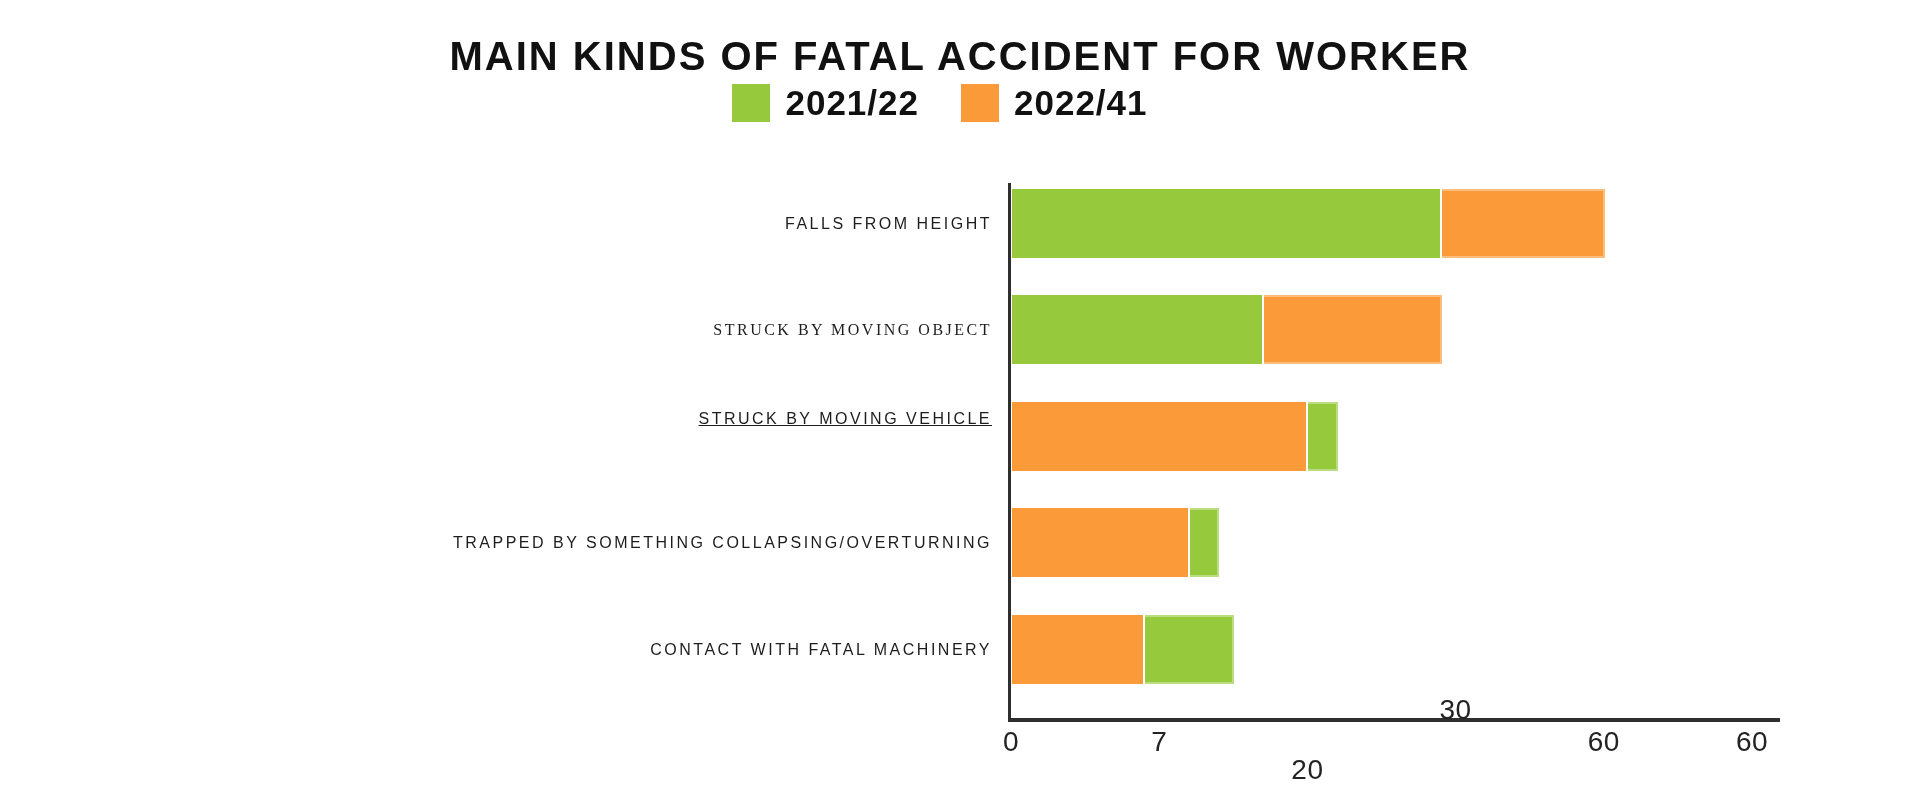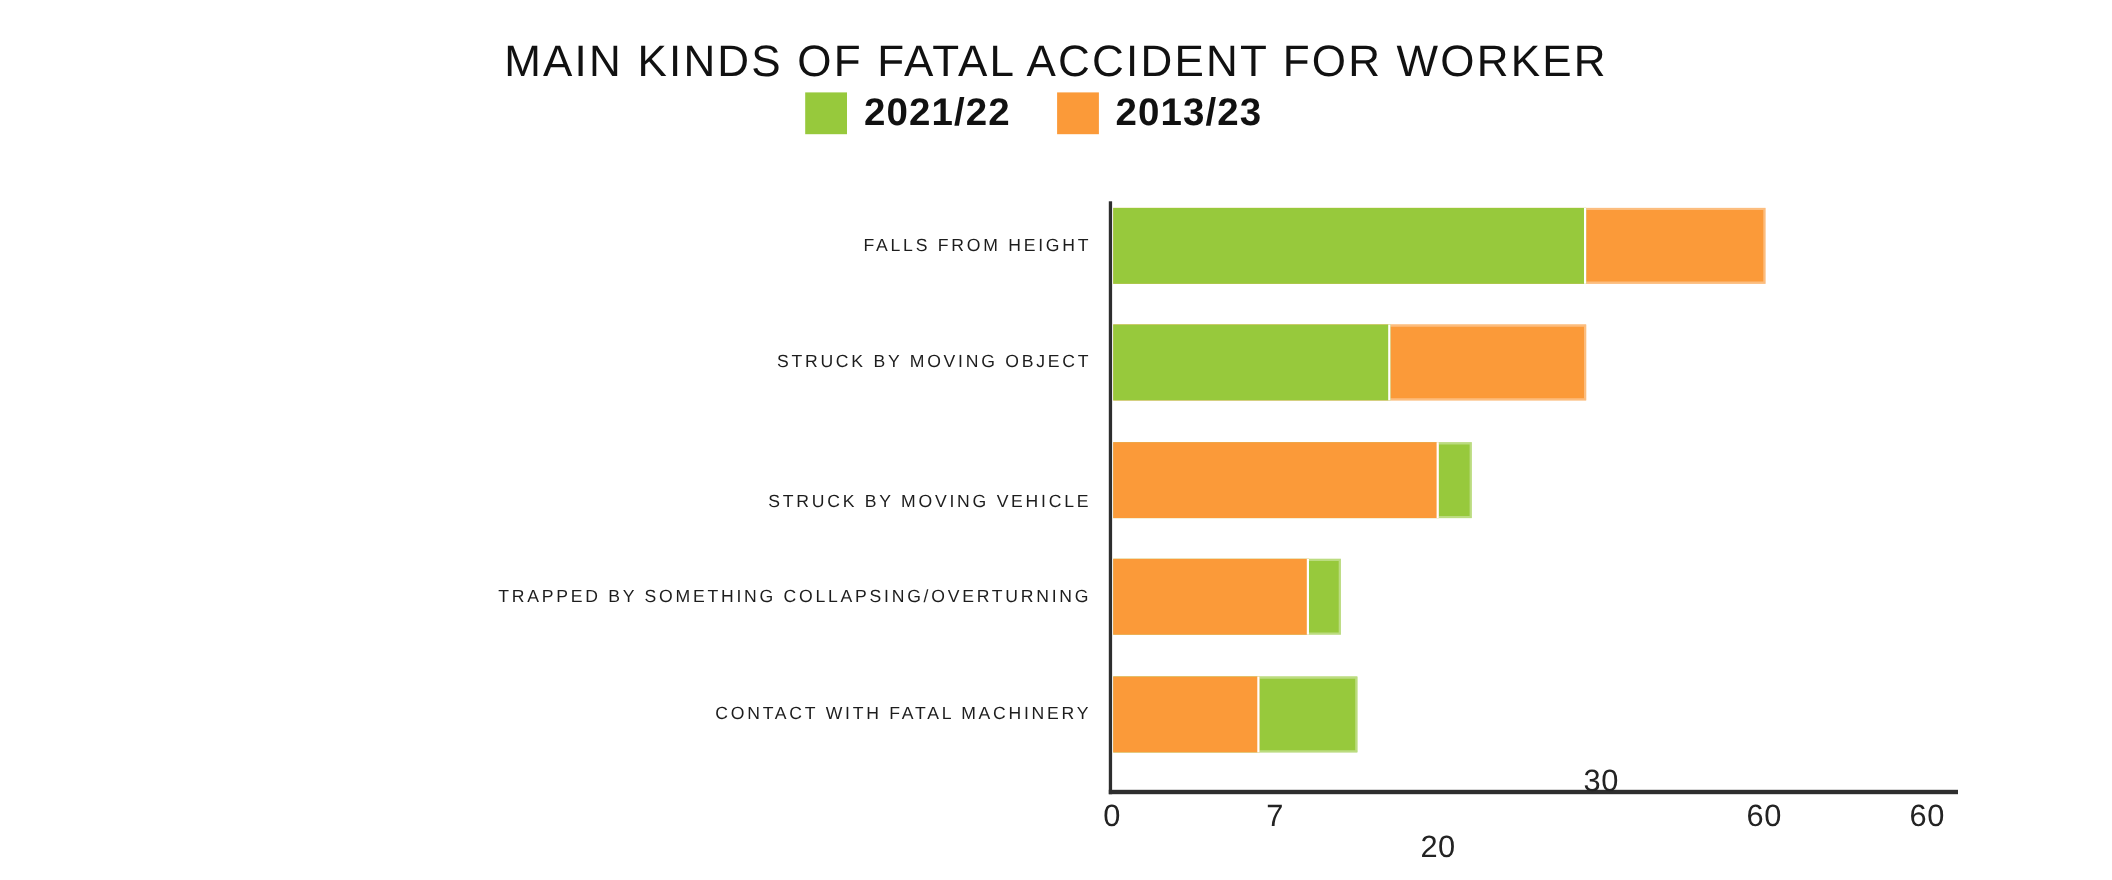--- a/index.html
+++ b/index.html
@@ -2,21 +2,21 @@
 <html><head>
 <meta charset="utf-8">
 <style>
   html,body{margin:0;padding:0;background:#fff;}
   #canvas{
     position:relative;width:1920px;height:800px;background:#ffffff;overflow:hidden;
     font-family:"Liberation Sans","DejaVu Sans",sans-serif;
   }
   .chart-title{
     position:absolute;top:34px;left:0;width:1920px;text-align:center;
-    font-size:40px;font-weight:400;letter-spacing:2px;color:#111111;
+    font-size:40px;font-weight:700;letter-spacing:2px;color:#111111;
   }
   .legend{
     position:absolute;top:80px;left:0;width:1880px;height:46px;
     display:flex;justify-content:center;align-items:center;gap:42px;
   }
   .legend-item{display:flex;align-items:center;gap:15px;}
   .legend-swatch{width:38px;height:38px;display:inline-block;}
   .legend-label{font-size:35px;font-weight:700;color:#111111;letter-spacing:1px;}
   .row-label{
     position:absolute;left:0;display:flex;align-items:center;justify-content:flex-end;
@@ -36,34 +36,34 @@
 <div id="canvas">
   <div class="chart-title">MAIN KINDS OF FATAL ACCIDENT FOR WORKER</div>
 
   <div class="legend">
     <div class="legend-item">
       <span class="legend-swatch" style="background: rgb(151, 201, 60);"></span>
       <span class="legend-label">2021/22</span>
     </div>
     <div class="legend-item">
       <span class="legend-swatch" style="background: rgb(251, 154, 57);"></span>
-      <span class="legend-label">2013/23</span>
+      <span class="legend-label">2022/41</span>
     </div>
   </div>
 
   <div id="plot">
       <div class="row-label" style="top: 189px; height: 69px; width: 992px;">FALLS FROM HEIGHT</div>
       <div class="bar" style="left: 1012px; top: 189px; height: 69px; width: 592.8px; background: rgb(251, 154, 57);">
         <div class="bar-front" style="width: 429.78px; background: rgb(151, 201, 60);"></div>
       </div>
-      <div class="row-label" style="top: 295px; height: 69px; width: 992px;">STRUCK BY MOVING OBJECT</div>
+      <div class="row-label" style="top: 295px; height: 69px; width: 992px; font-family: Liberation Serif, serif;">STRUCK BY MOVING OBJECT</div>
       <div class="bar" style="left: 1012px; top: 295px; height: 69px; width: 429.78px; background: rgb(251, 154, 57);">
         <div class="bar-front" style="width: 251.94px; background: rgb(151, 201, 60);"></div>
       </div>
-      <div class="row-label" style="top: 422px; height: 69px; width: 992px;">STRUCK BY MOVING VEHICLE</div>
+      <div class="row-label" style="top: 384px; height: 69px; width: 992px; text-decoration: underline;">STRUCK BY MOVING VEHICLE</div>
       <div class="bar" style="left: 1012px; top: 402px; height: 69px; width: 326.04px; background: rgb(151, 201, 60);">
         <div class="bar-front" style="width: 296.4px; background: rgb(251, 154, 57);"></div>
       </div>
       <div class="row-label" style="top: 508px; height: 69px; width: 992px;">TRAPPED BY SOMETHING COLLAPSING/OVERTURNING</div>
       <div class="bar" style="left: 1012px; top: 508px; height: 69px; width: 207.48px; background: rgb(151, 201, 60);">
         <div class="bar-front" style="width: 177.84px; background: rgb(251, 154, 57);"></div>
       </div>
       <div class="row-label" style="top: 615px; height: 69px; width: 992px;">CONTACT WITH FATAL MACHINERY</div>
       <div class="bar" style="left: 1012px; top: 615px; height: 69px; width: 222.3px; background: rgb(151, 201, 60);">
         <div class="bar-front" style="width: 133.38px; background: rgb(251, 154, 57);"></div>

